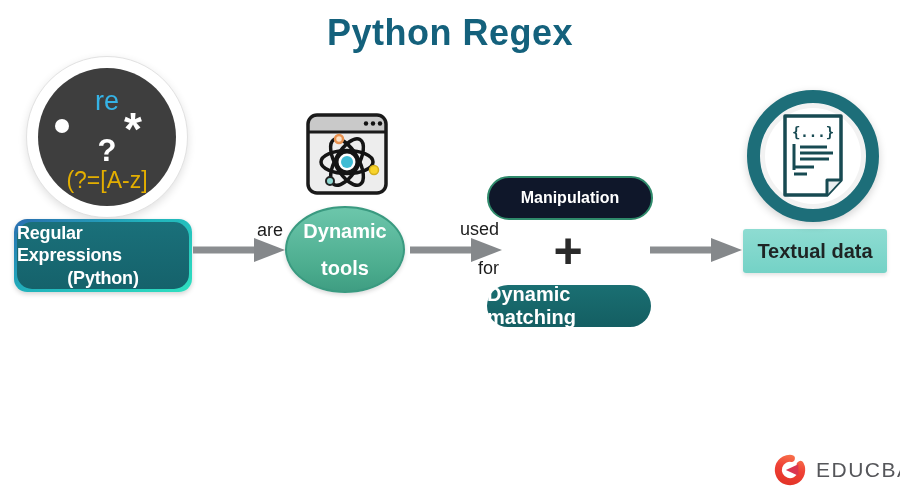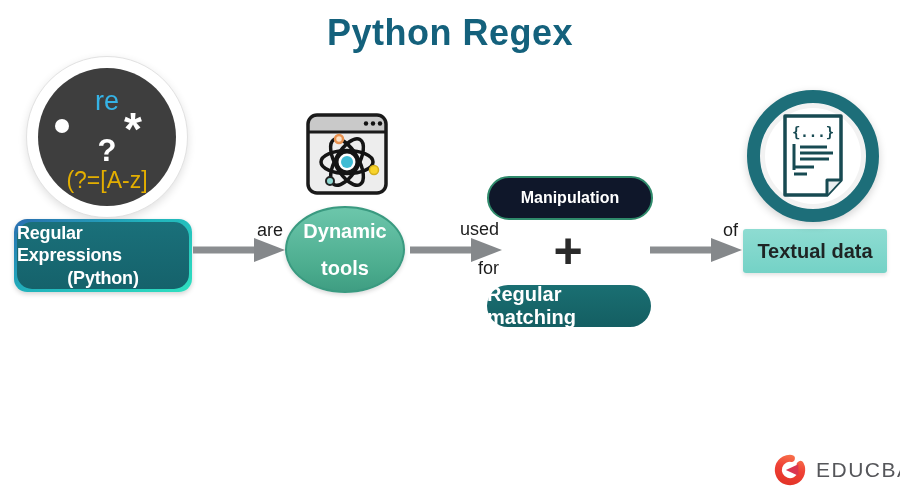--- a/index.html
+++ b/index.html
@@ -114,24 +114,23 @@
     <rect x="0" y="9.5" width="66" height="7" fill="#8a8d90"></rect>
     <polygon points="61,1 92,13 61,25" fill="#85888b"></polygon>
   </svg>
   <div class="abs conn-label" style="left:409px; top:258px;">for</div>
 
   <div class="abs pill-light">
     <span>Manipulation</span>
   </div>
   <div class="abs plus">+</div>
   <div class="abs pill-dark">
-    <span>Regular matching</span>
+    <span>Dynamic matching</span>
   </div>
 
-  <div class="abs conn-label" style="left:648px; top:220px;">of</div>
   <svg class="abs" style="left:650px; top:237px;" width="92" height="26" viewBox="0 0 92 26">
     <rect x="0" y="9.5" width="66" height="7" fill="#8a8d90"></rect>
     <polygon points="61,1 92,13 61,25" fill="#85888b"></polygon>
   </svg>
 
   <div class="abs textual">
     <span>Textual data</span>
   </div>
 
   <div class="abs ring">

